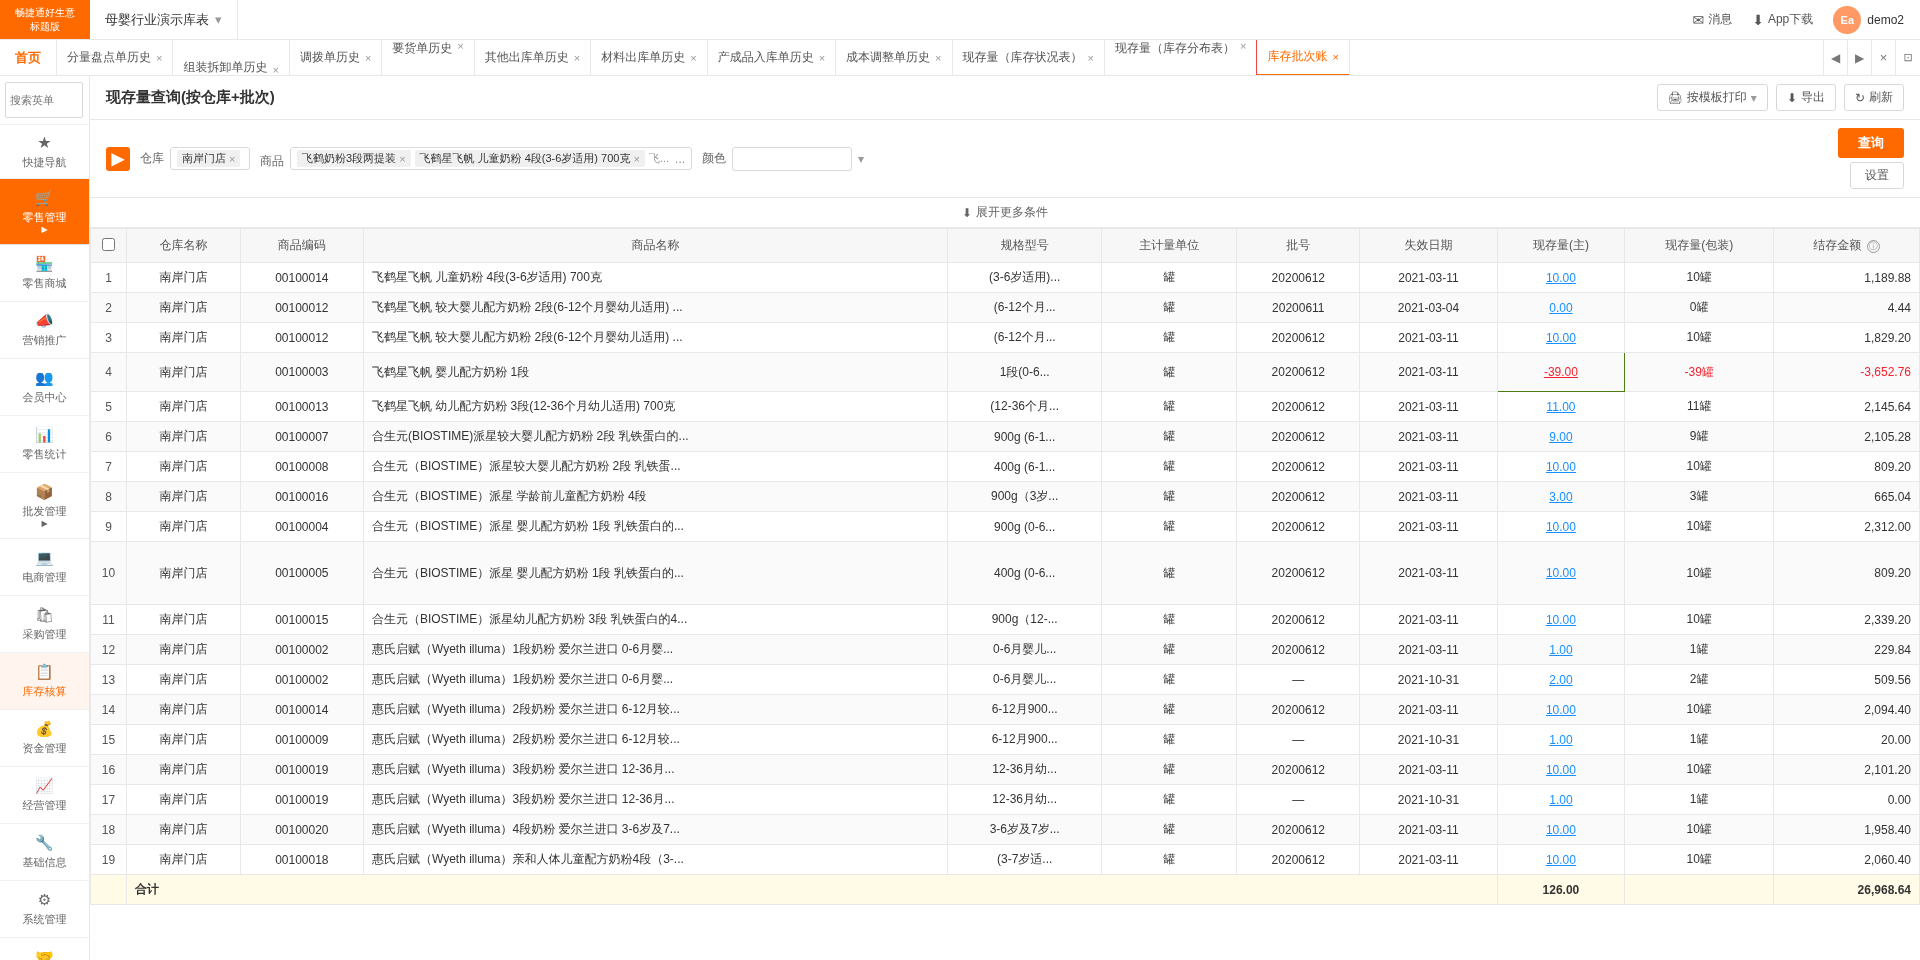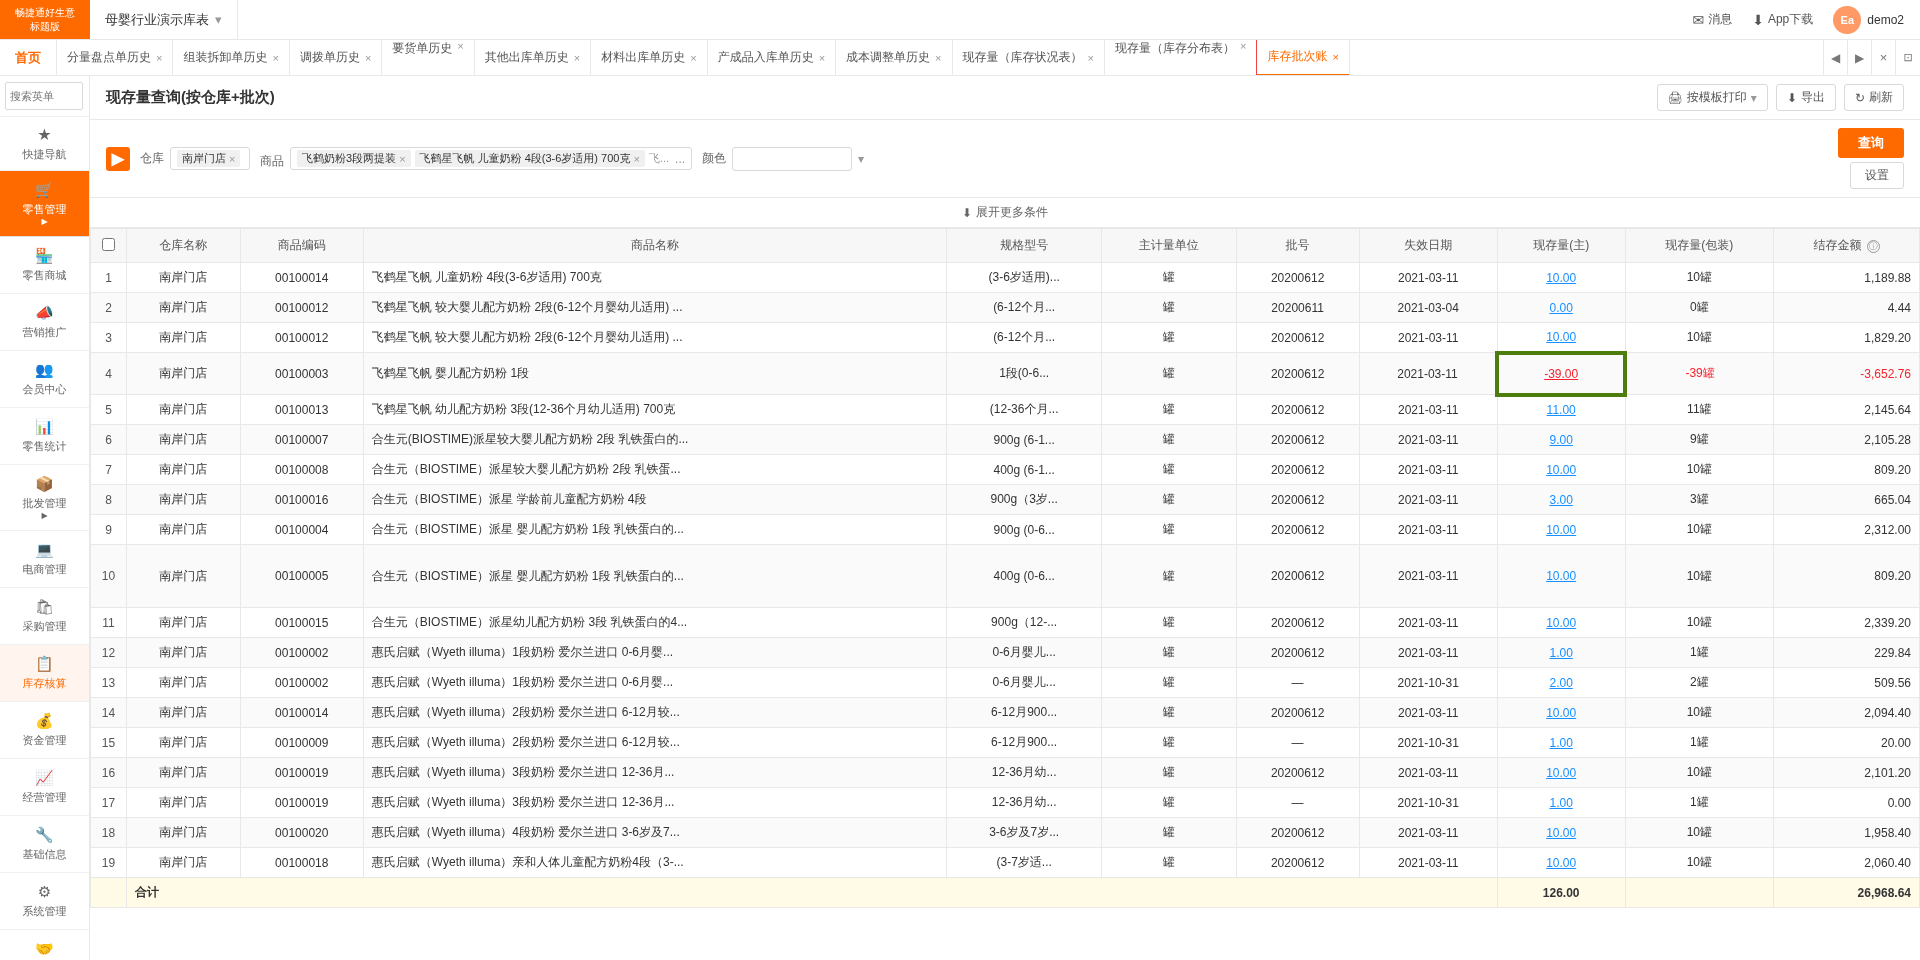--- a/index.html
+++ b/index.html
@@ -38,21 +38,21 @@
     </div>
   </div>
 </div>
 
 <div style="display:flex; align-items:center; background:#fff; border-bottom:1px solid #e8e8e8; height:36px; overflow:hidden;">
   <div style="display:flex; align-items:center; padding:0 15px; height:36px; color:#ff6a00; font-size:13px; font-weight:bold; cursor:pointer; border-right:1px solid #e8e8e8;">首页</div>
   <div style="display:flex; align-items:center; padding:0 10px; height:36px; font-size:12px; color:#555; cursor:pointer; border-right:1px solid #e8e8e8; white-space:nowrap;">
     <span>分量盘点单历史</span>
     <span style="margin-left:5px; color:#999; font-size:11px; cursor:pointer;">×</span>
   </div>
-  <div style="display:flex; align-items:center; padding:0 10px; height:36px; font-size:12px; color:#555; cursor:pointer; border-right:1px solid #e8e8e8; white-space:nowrap;">
+  <div style="display:flex; align-items:flex-end; padding:0 10px; height:36px; font-size:12px; color:#555; cursor:pointer; border-right:1px solid #e8e8e8; white-space:nowrap;">
     <span>组装拆卸单历史</span>
     <span style="margin-left:5px; color:#999; font-size:11px;">×</span>
   </div>
   <div style="display:flex; align-items:center; padding:0 10px; height:36px; font-size:12px; color:#555; cursor:pointer; border-right:1px solid #e8e8e8; white-space:nowrap;">
     <span>调拨单历史</span>
     <span style="margin-left:5px; color:#999; font-size:11px;">×</span>
   </div>
   <div style="display:flex; align-items:flex-start; padding:0 10px; height:36px; font-size:12px; color:#555; cursor:pointer; border-right:1px solid #e8e8e8; white-space:nowrap;">
     <span>要货单历史</span>
     <span style="margin-left:5px; color:#999; font-size:11px;">×</span>
@@ -90,21 +90,21 @@
     <div style="width:24px; height:36px; display:flex; align-items:center; justify-content:center; cursor:pointer; color:#777; border-right:1px solid #e8e8e8;">▶</div>
     <div style="width:24px; height:36px; display:flex; align-items:center; justify-content:center; cursor:pointer; color:#777; border-right:1px solid #e8e8e8; font-size:13px;">×</div>
     <div style="width:24px; height:36px; display:flex; align-items:center; justify-content:center; cursor:pointer; color:#777; font-size:11px;">⊡</div>
   </div>
 </div>
 
 <div style="display:flex; height:calc(960px - 76px);">
 
   <div style="width:90px; background:#fff; border-right:1px solid #e8e8e8; display:flex; flex-direction:column; overflow-y:auto; flex-shrink:0;">
     <div style="padding:6px 5px; border-bottom:1px solid #f0f0f0;">
-      <input placeholder="搜索英单" style="width: 78px; height: 28px; border: 1px solid rgb(217, 217, 217); border-radius: 2px; padding: 0px 4px; font-size: 11px;">
+      <input placeholder="搜索英单" style="width: 78px; height: 36px; border: 1px solid rgb(217, 217, 217); border-radius: 2px; padding: 0px 4px; font-size: 11px;">
     </div>
     <div style="display:flex; flex-direction:column; align-items:center; padding:8px 5px; font-size:11px; color:#666; cursor:pointer; border-bottom:1px solid #f0f0f0; text-align:center;">
       <span style="font-size:16px; margin-bottom:3px;">★</span>
       <span>快捷导航</span>
     </div>
     <div style="display:flex; flex-direction:column; align-items:center; padding:10px 5px; font-size:11px; color:#fff; cursor:pointer; border-bottom:1px solid #e0e0e0; text-align:center; background:#ff6a00;">
       <span style="font-size:15px; margin-bottom:3px;">🛒</span>
       <span>零售管理</span>
       <span style="font-size:8px;">▶</span>
     </div>
@@ -297,21 +297,21 @@
   </tr>
             <tr style="background: rgb(250, 250, 250);">
     <td style="border:1px solid #e8e8e8; padding:6px 8px; text-align:center; color:#555;">4</td>
     <td style="border:1px solid #e8e8e8; padding:6px 8px; text-align:center;">南岸门店</td>
     <td style="border:1px solid #e8e8e8; padding:6px 8px; text-align:center;">00100003</td>
     <td style="border:1px solid #e8e8e8; padding:6px 8px; text-align:left; max-width:350px; overflow:hidden; text-overflow:ellipsis; white-space:nowrap;">飞鹤星飞帆 婴儿配方奶粉 1段</td>
     <td style="border:1px solid #e8e8e8; padding:6px 8px; text-align:center;">1段(0-6...</td>
     <td style="border:1px solid #e8e8e8; padding:6px 8px; text-align:center;">罐</td>
     <td style="border:1px solid #e8e8e8; padding:6px 8px; text-align:center;">20200612</td>
     <td style="border:1px solid #e8e8e8; padding:6px 8px; text-align:center;">2021-03-11</td>
-    <td style="border:4px solid #4d7c0f; padding:12px 8px; text-align:center; color:#f5222d; text-decoration:underline; cursor:pointer;">-39.00</td>
+    <td style="border:1px solid #4d7c0f; padding:12px 8px; text-align:center; color:#f5222d; text-decoration:underline; cursor:pointer;">-39.00</td>
     <td style="border:1px solid #e8e8e8; padding:6px 8px; text-align:center; color:#f5222d;">-39罐</td>
     <td style="border:1px solid #e8e8e8; padding:6px 8px; text-align:right; color:#f5222d;">-3,652.76</td>
   </tr>
             <tr style="background: rgb(255, 255, 255);">
     <td style="border:1px solid #e8e8e8; padding:6px 8px; text-align:center; color:#555;">5</td>
     <td style="border:1px solid #e8e8e8; padding:6px 8px; text-align:center;">南岸门店</td>
     <td style="border:1px solid #e8e8e8; padding:6px 8px; text-align:center;">00100013</td>
     <td style="border:1px solid #e8e8e8; padding:6px 8px; text-align:left; max-width:350px; overflow:hidden; text-overflow:ellipsis; white-space:nowrap;">飞鹤星飞帆 幼儿配方奶粉 3段(12-36个月幼儿适用) 700克</td>
     <td style="border:1px solid #e8e8e8; padding:6px 8px; text-align:center;">(12-36个月...</td>
     <td style="border:1px solid #e8e8e8; padding:6px 8px; text-align:center;">罐</td>

